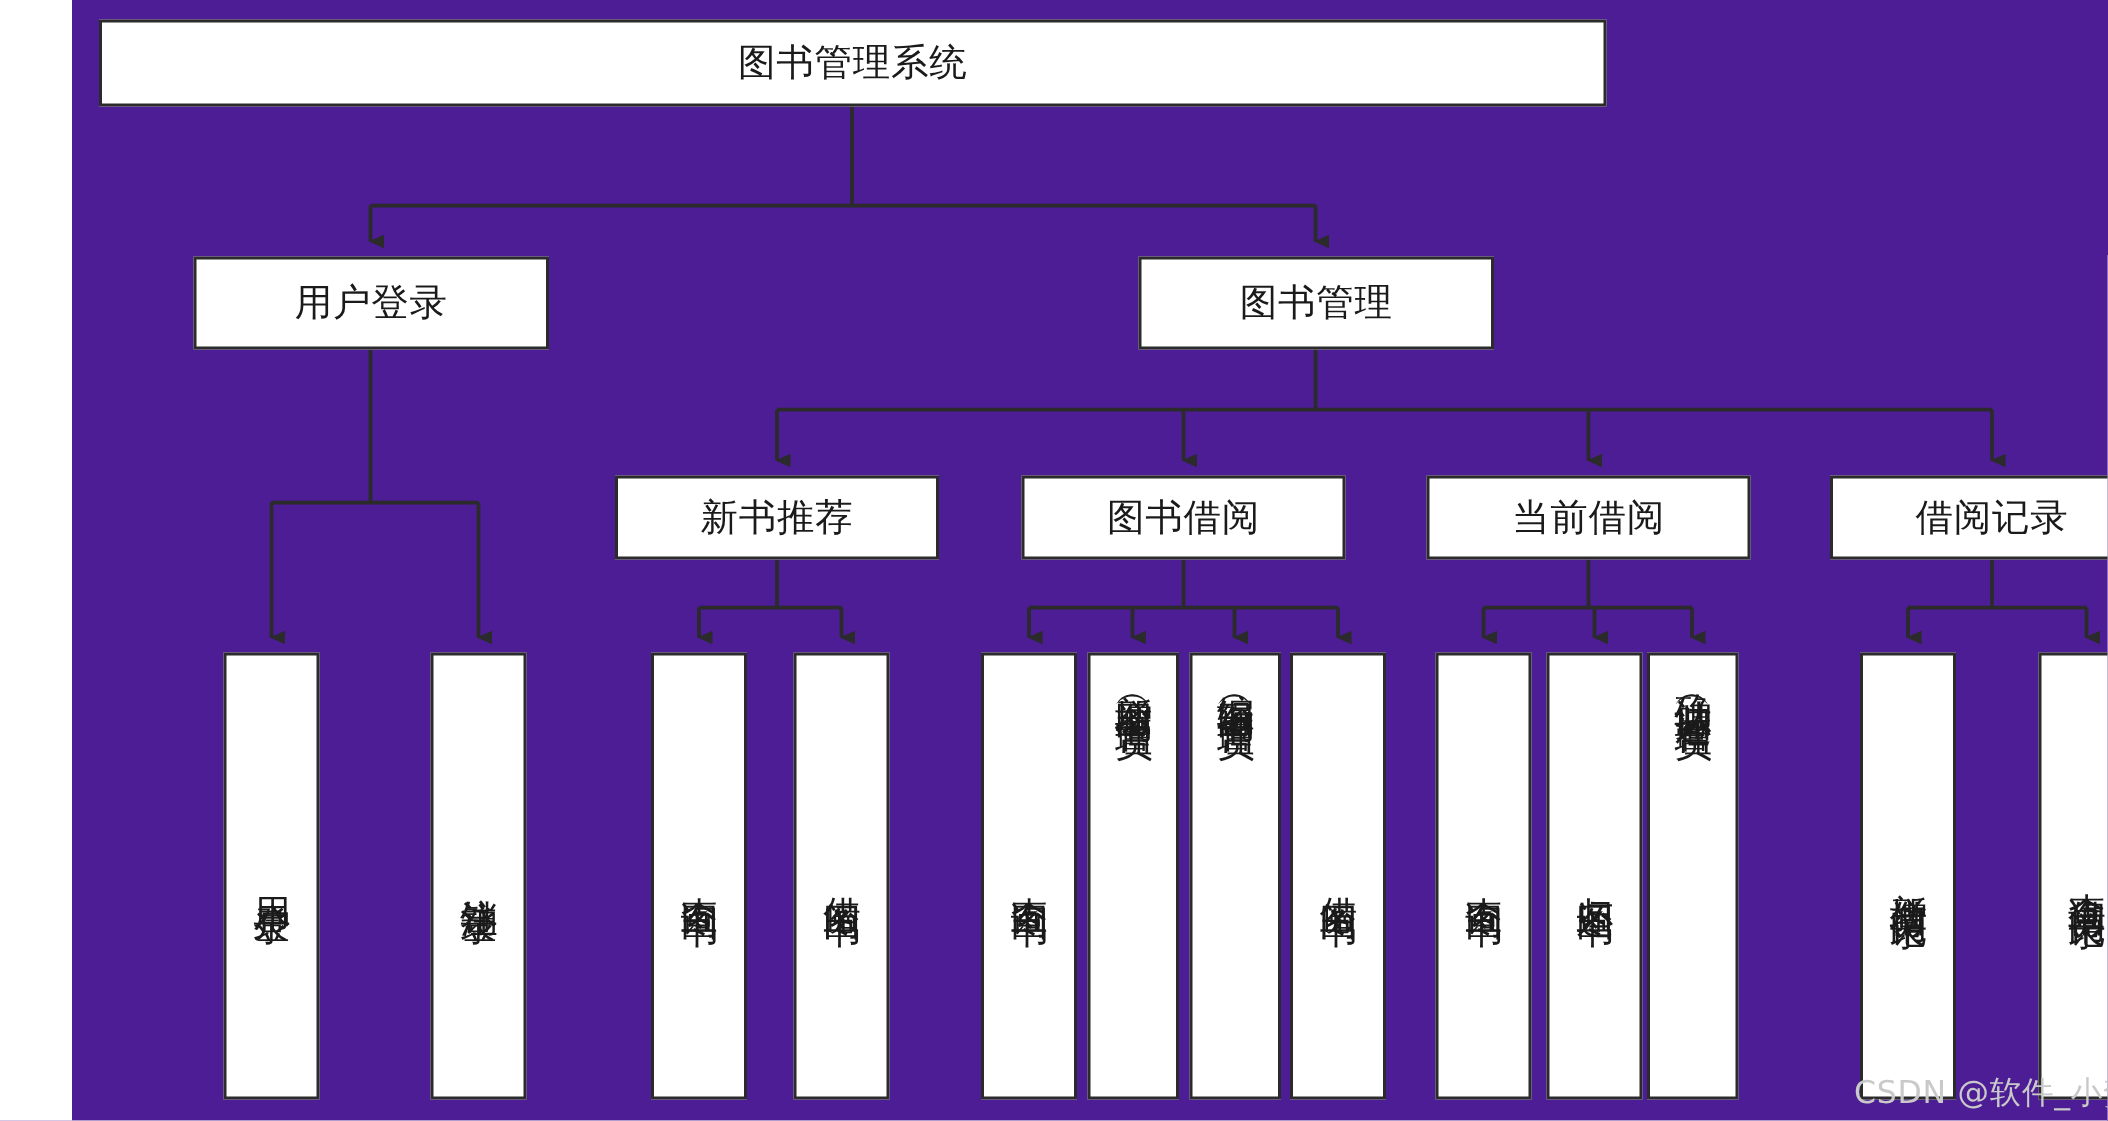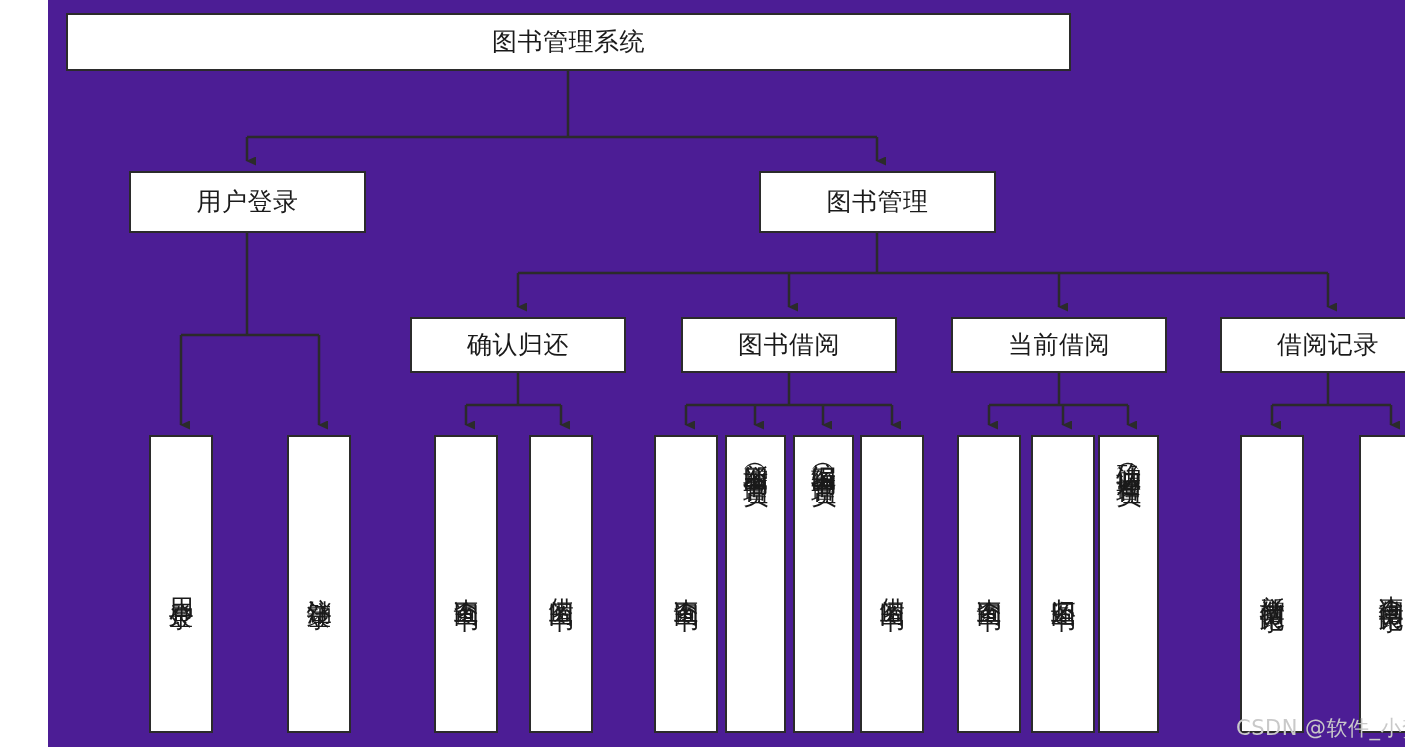--- a/index.html
+++ b/index.html
@@ -128,21 +128,21 @@
   </div>
 
   <div class="node" id="node-user-login" style="left: 81px; top: 171px; width: 237px; height: 62px;">
     <span class="node-label">用户登录</span>
   </div>
   <div class="node" id="node-book-manage" style="left: 711px; top: 171px; width: 237px; height: 62px; align-items: center;">
     <span class="node-label">图书管理</span>
   </div>
 
   <div class="node" id="node-new-book-rec" style="left: 362px; top: 317px; width: 216px; height: 56px;">
-    <span class="node-label">确认归还</span>
+    <span class="node-label">新书推荐</span>
   </div>
   <div class="node" id="node-book-borrow" style="left: 633px; top: 317px; width: 216px; height: 56px;">
     <span class="node-label">图书借阅</span>
   </div>
   <div class="node" id="node-current-borrow" style="left: 903px; top: 317px; width: 216px; height: 56px;">
     <span class="node-label">当前借阅</span>
   </div>
   <div class="node" id="node-borrow-record" style="left: 1172px; top: 317px; width: 216px; height: 56px;">
     <span class="node-label">借阅记录</span>
   </div>

